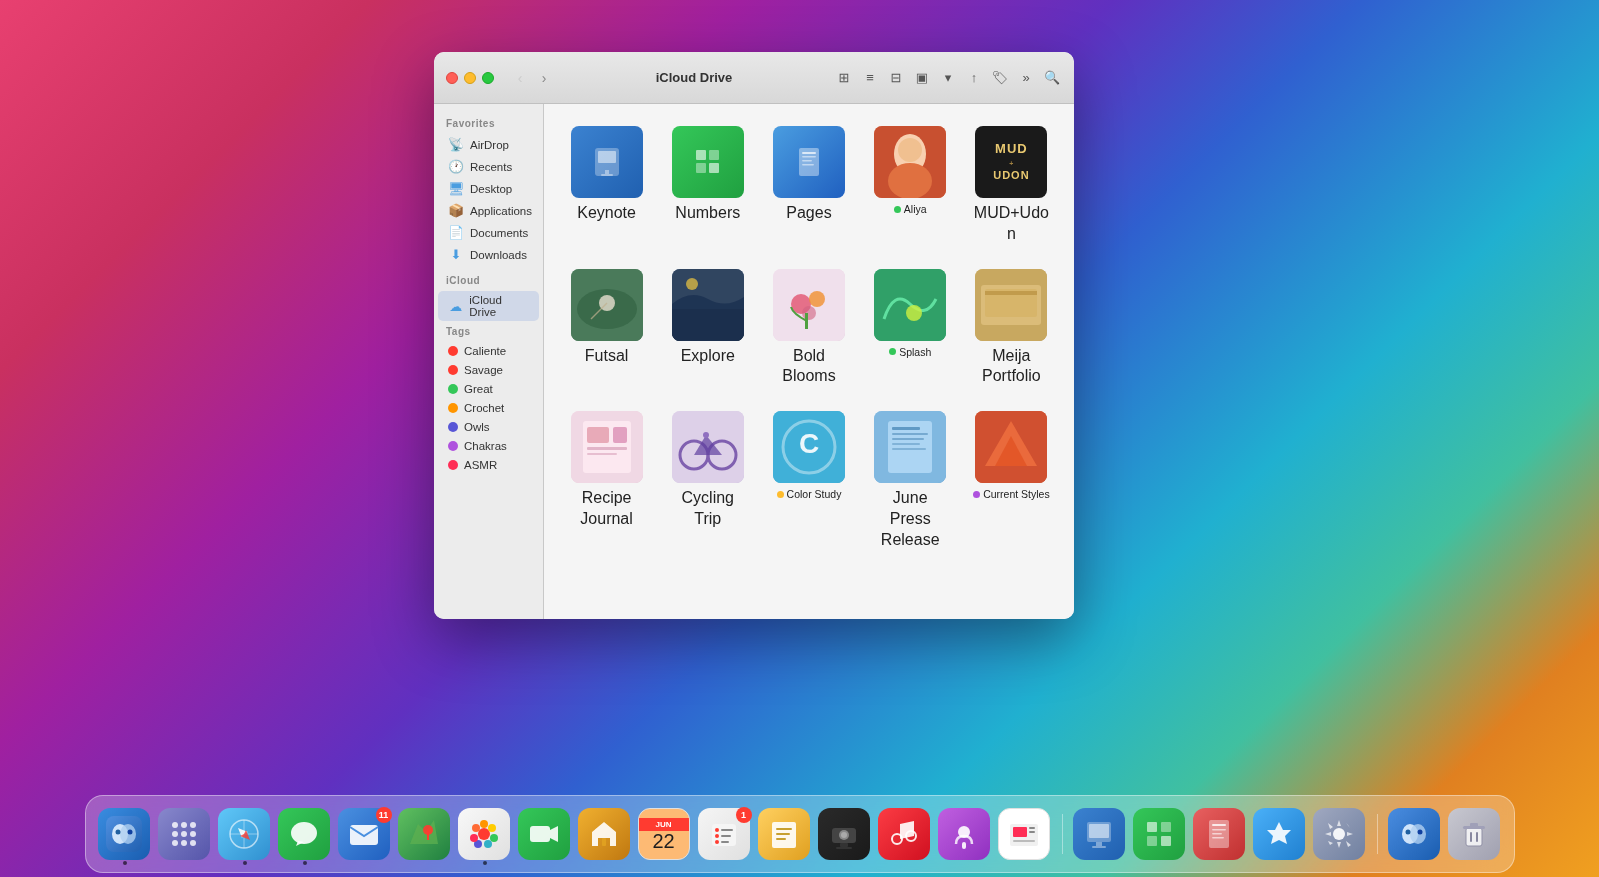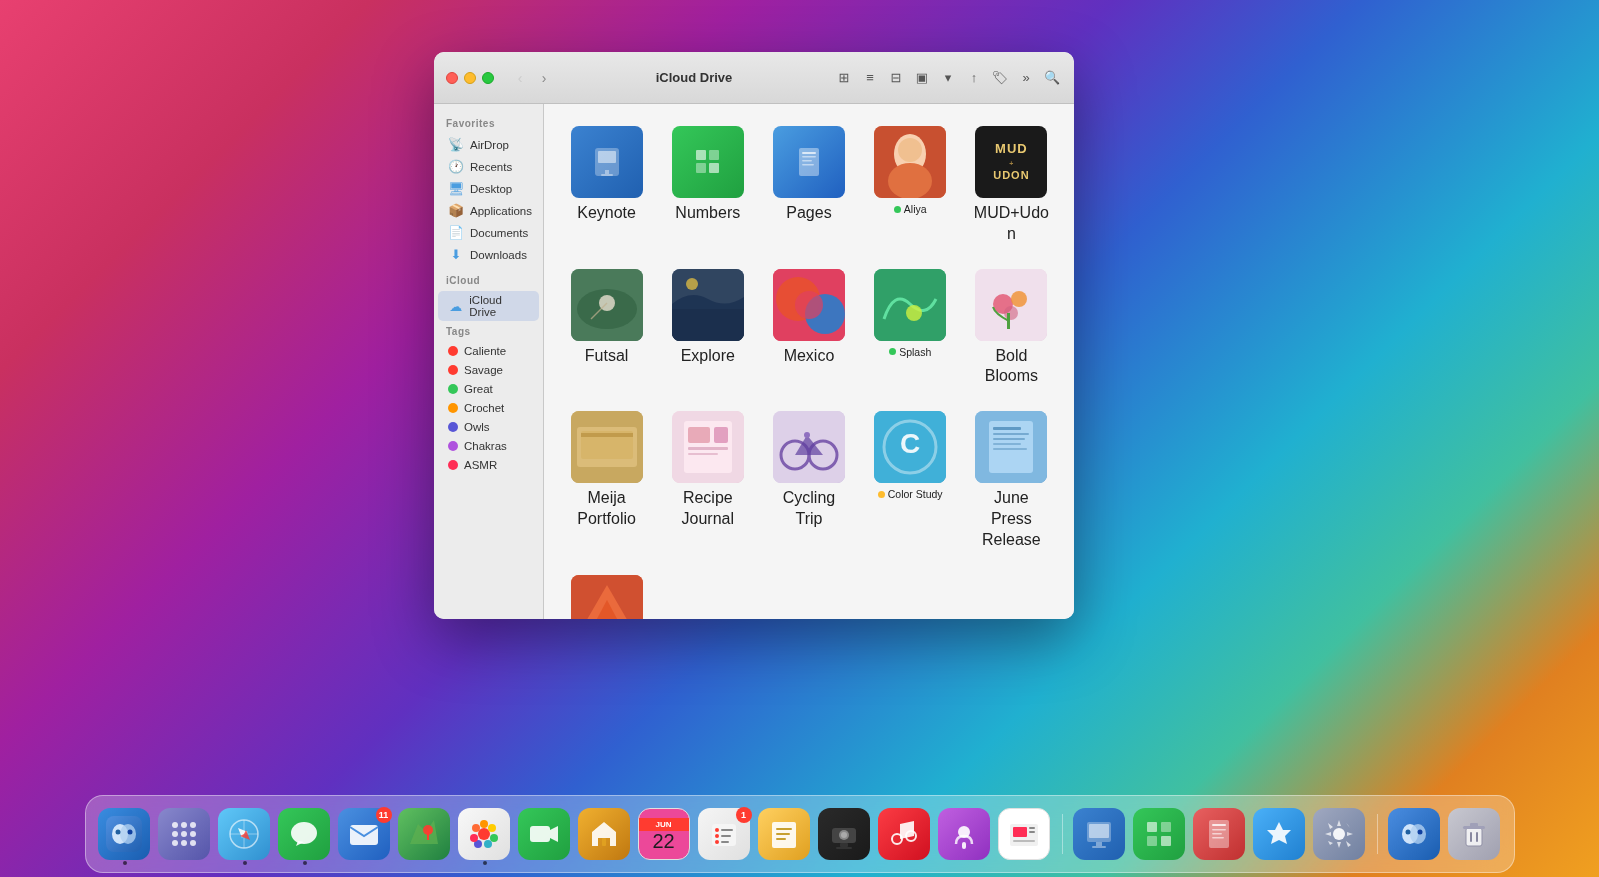--- a/index.html
+++ b/index.html
@@ -521,64 +521,51 @@
                 <rect width="72" height="72" fill="#304560"></rect>
                 <rect x="0" y="40" width="72" height="32" fill="#203040"></rect>
                 <path d="M0,35 Q18,20 36,30 Q54,40 72,28 L72,72 L0,72Z" fill="#1a3050" opacity="0.8"></path>
                 <circle cx="20" cy="15" r="6" fill="#f0c840" opacity="0.7"></circle>
               </svg>
             </div>
           </div>
           <span class="file-name">Explore</span>
         </div>
 
-        <div class="file-item">
-          <div class="file-icon-wrapper">
-            <div class="thumb-box" style="background:#e84060;">
-              <svg width="72" height="72" viewBox="0 0 72 72">
-                <rect width="72" height="72" fill="#e04060"></rect>
-                <circle cx="25" cy="30" r="22" fill="#e85030" opacity="0.9"></circle>
-                <circle cx="52" cy="45" r="20" fill="#2080d0" opacity="0.85"></circle>
-                <circle cx="36" cy="36" r="14" fill="#e04060" opacity="0.7"></circle>
-              </svg>
-            </div>
-          </div>
-          <span class="file-name">Mexico</span>
-        </div>
-
-        <div class="file-item">
-          <div class="file-icon-wrapper">
-            <div class="thumb-box" style="background:linear-gradient(135deg,#40c080,#20905a);">
-              <svg width="72" height="72" viewBox="0 0 72 72">
-                <rect width="72" height="72" fill="#30a068"></rect>
-                <path d="M10,50 Q20,20 36,35 Q52,50 62,30" stroke="#60e0a0" stroke-width="3" fill="none"></path>
-                <circle cx="40" cy="44" r="8" fill="#d0f040" opacity="0.8"></circle>
-              </svg>
-            </div>
-          </div>
-          <div class="file-badge">
-            <div class="badge-dot" style="background:#34c759"></div>
-            <span>Splash</span>
-          </div>
-        </div>
 
         <div class="file-item">
           <div class="file-icon-wrapper">
             <div class="thumb-box" style="background:linear-gradient(135deg,#f5e8f0,#e0c8d8);">
               <svg width="72" height="72" viewBox="0 0 72 72">
                 <rect width="72" height="72" fill="#f0e0ec"></rect>
                 <circle cx="28" cy="35" r="10" fill="#e04060" opacity="0.7"></circle>
                 <circle cx="44" cy="30" r="8" fill="#f09030" opacity="0.8"></circle>
                 <circle cx="36" cy="44" r="7" fill="#d06080" opacity="0.6"></circle>
                 <rect x="32" y="44" width="3" height="16" fill="#50a040"></rect>
                 <path d="M34,52 Q20,45 18,38" stroke="#50a040" stroke-width="2" fill="none"></path>
               </svg>
             </div>
           </div>
           <span class="file-name">Bold Blooms</span>
+        </div>
+
+        <div class="file-item">
+          <div class="file-icon-wrapper">
+            <div class="thumb-box" style="background:linear-gradient(135deg,#40c080,#20905a);">
+              <svg width="72" height="72" viewBox="0 0 72 72">
+                <rect width="72" height="72" fill="#30a068"></rect>
+                <path d="M10,50 Q20,20 36,35 Q52,50 62,30" stroke="#60e0a0" stroke-width="3" fill="none"></path>
+                <circle cx="40" cy="44" r="8" fill="#d0f040" opacity="0.8"></circle>
+              </svg>
+            </div>
+          </div>
+          <div class="file-badge">
+            <div class="badge-dot" style="background:#34c759"></div>
+            <span>Splash</span>
+          </div>
         </div>
 
         <div class="file-item">
           <div class="file-icon-wrapper">
             <div class="thumb-box" style="background:linear-gradient(135deg,#d4b870,#b09050);">
               <svg width="72" height="72" viewBox="0 0 72 72">
                 <rect width="72" height="72" fill="#c8a860"></rect>
                 <rect x="6" y="16" width="60" height="40" rx="3" fill="#e0c080" opacity="0.8"></rect>
                 <rect x="10" y="20" width="52" height="28" rx="2" fill="#d4b060" opacity="0.6"></rect>
                 <rect x="10" y="22" width="52" height="4" fill="#b89040" opacity="0.7"></rect>
@@ -783,21 +770,21 @@
   <div class="dock-item">
     <div class="dock-item-inner" style="background:linear-gradient(135deg,#f0b030,#c07810);">
       <svg width="36" height="36" viewBox="0 0 36 36">
           <path d="M18,6 L30,16 L30,30 L24,30 L24,22 L12,22 L12,30 L6,30 L6,16 Z" fill="white" opacity="0.9"></path>
           <rect x="16" y="22" width="4" height="8" rx="1" fill="#e0a020"></rect>
         </svg>
     </div>
   </div>
 
   <div class="dock-item">
-    <div class="dock-item-inner" style="background:#ec4899; border:1px solid #e0e0e0;">
+    <div class="dock-item-inner" style="background:#fdba74; border:1px solid #e0e0e0;">
       <div style="display:flex;flex-direction:column;align-items:center;width:100%;">
         <div style="background:#ff3b30;color:white;font-size:8px;font-weight:bold;width:100%;text-align:center;padding:2px 0;">JUN</div>
         <div style="font-size:20px;font-weight:300;color:#1c1c1e;line-height:1;">22</div>
       </div>
     </div>
   </div>
 
   <div class="dock-item">
     <div class="dock-item-inner" style="background:linear-gradient(135deg,#f5f5f5,#e0e0e0);">
       <svg width="36" height="36" viewBox="0 0 36 36">

